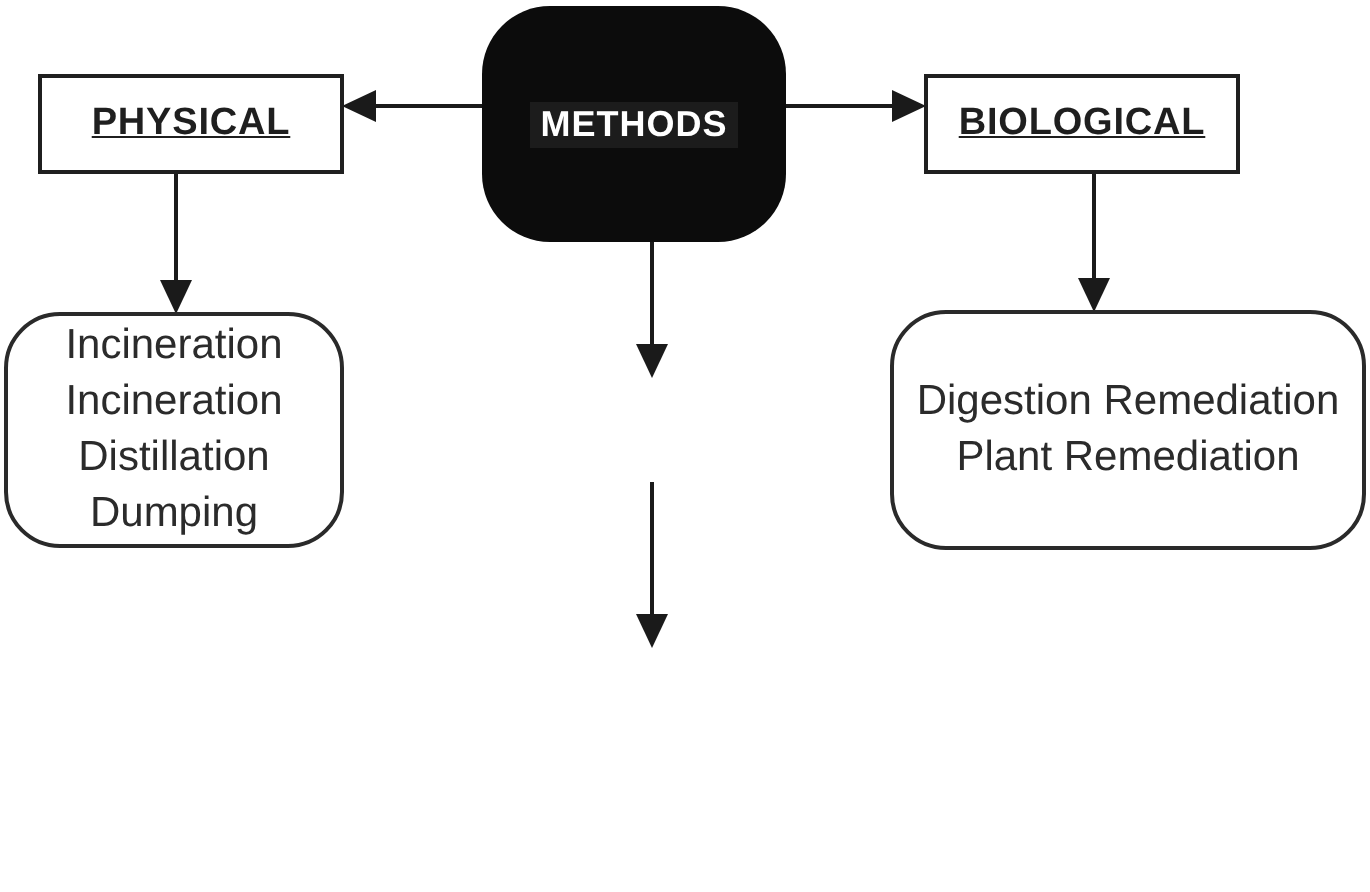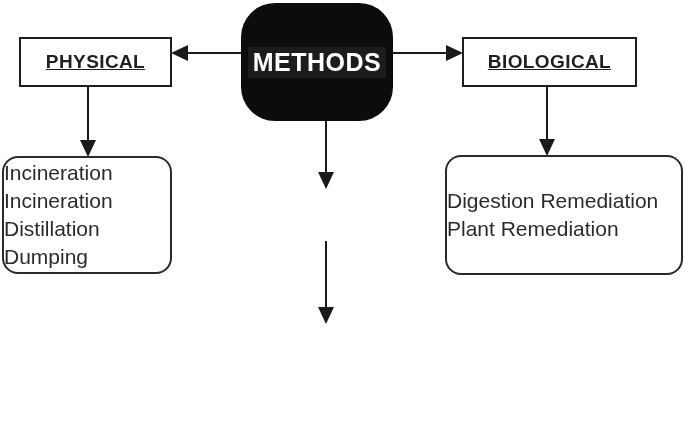--- a/index.html
+++ b/index.html
@@ -26,21 +26,21 @@
     width: 152px; height: 118px;
     background: #0c0c0c;
     border-radius: 34px;
     display: flex;
     align-items: center;
     justify-content: center;
     z-index: 2;
   }
   .root-label {
     color: #ffffff;
-    font-size: 25px;
+    font-size: 18px;
     font-weight: bold;
     letter-spacing: 0.5px;
     background: #1c1c1c;
     padding: 1px 5px;
   }
   .hdr-box {
     position: absolute;
     background: #ffffff;
     border: 2px solid #1f1f1f;
     display: flex;
@@ -51,29 +51,29 @@
   }
   .hdr-label {
     color: #1f1f1f;
     font-size: 19px;
     font-weight: bold;
     letter-spacing: 0.4px;
     text-decoration: underline;
   }
   .hdr-physical   { left: 19px;  top: 37px;  width: 153px; height: 50px; }
   .hdr-chemical   { left: 240px; top: 188px; width: 153px; height: 53px; }
-  .hdr-biological { left: 462px; top: 37px;  width: 175px; height: 50px; }
+  .hdr-biological { left: 462px; top: 37px;  width: 158px; height: 50px; }
   .list-box {
     position: absolute;
     background: #ffffff;
     border: 2px solid #2a2a2a;
-    border-radius: 16px;
+    border-radius: 28px;
     display: flex;
     flex-direction: column;
-    align-items: flex-start;
+    align-items: center;
     justify-content: center;
     box-sizing: border-box;
     z-index: 2;
   }
   .list-line {
     color: #2b2b2b;
     font-size: 21px;
     line-height: 28px;
     text-align: center;
     white-space: nowrap;

